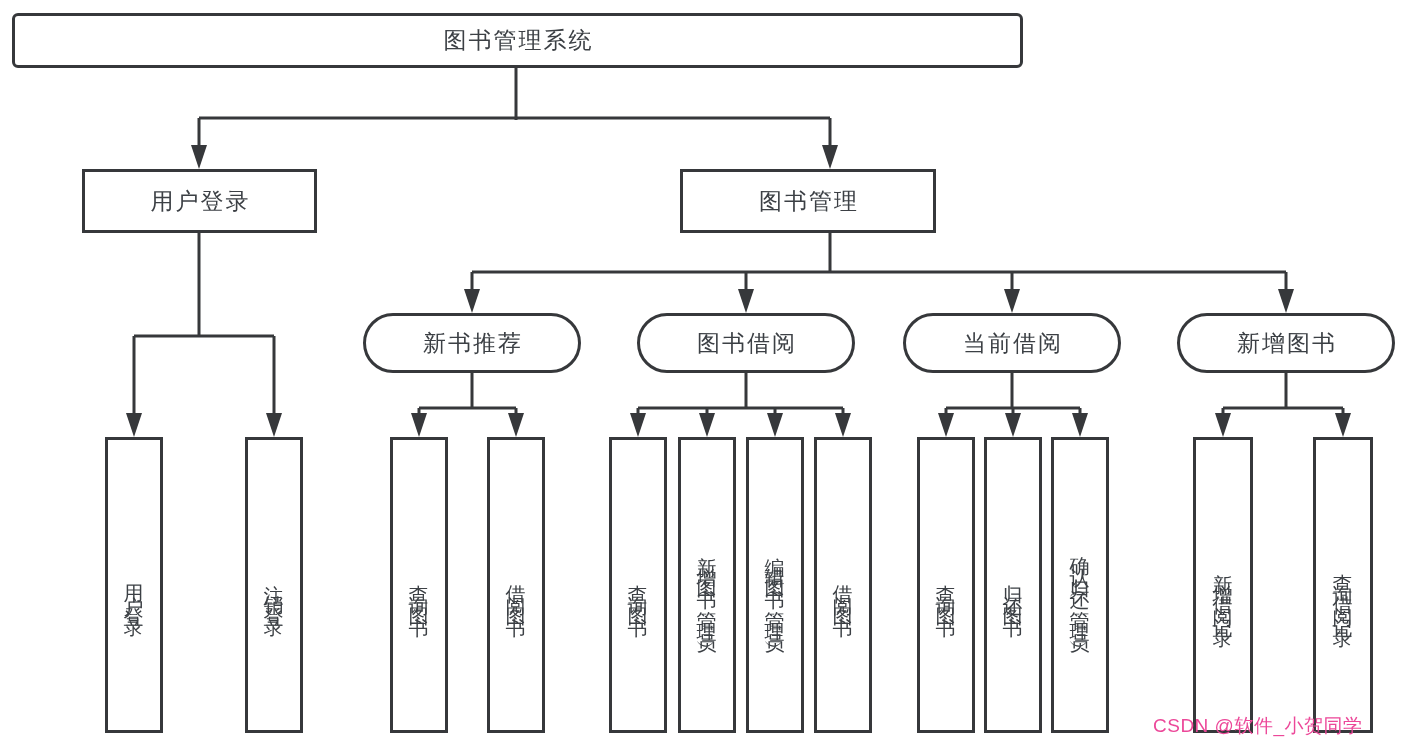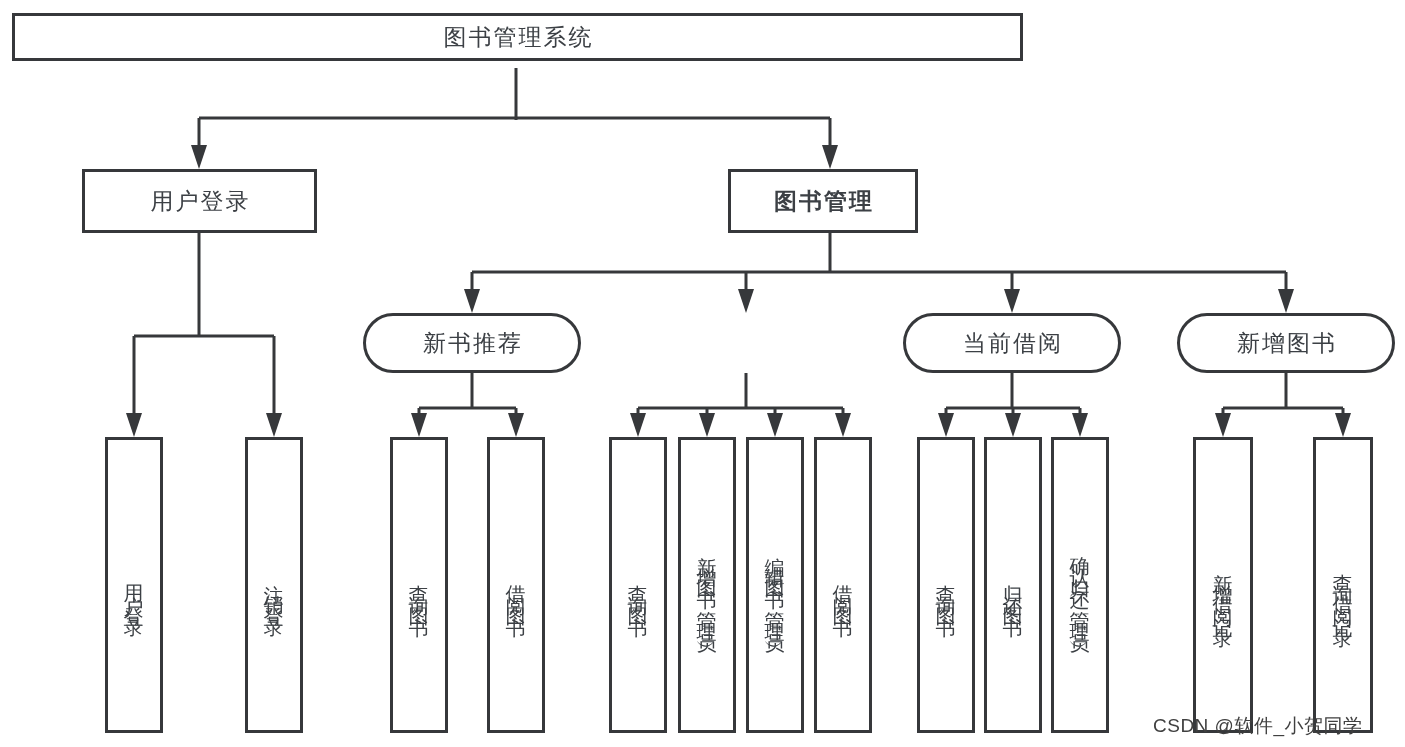--- a/index.html
+++ b/index.html
@@ -18,34 +18,34 @@
   }
   .hbox span{
     font-size:23px;letter-spacing:2px;margin-right:-2px;
     white-space:nowrap;
   }
   .vbox span{
     writing-mode:vertical-rl;text-orientation:mixed;
     font-size:20px;letter-spacing:11px;margin-bottom:-11px;
     line-height:1;
   }
-  .root{left:12px;top:13px;width:1011px;height:48px;}
+  .root{left:12px;top:13px;width:1011px;height:55px;border-radius:6px;}
   .l2a{left:82px;top:169px;width:235px;height:64px;}
-  .l2b{left:728px;top:169px;width:190px;height:64px;font-weight:bold;}
+  .l2b{left:680px;top:169px;width:256px;height:64px;}
   .l3{top:313px;height:60px;width:218px;border-radius:30px;}
   .l3a{left:363px;} .l3b{left:637px;} .l3c{left:903px;} .l3d{left:1177px;}
   .leaf{top:437px;height:296px;width:58px;}
   .g1a{left:105px;} .g1b{left:245px;}
   .g2a{left:390px;} .g2b{left:487px;}
   .g3a{left:609px;} .g3b{left:678px;} .g3c{left:746px;} .g3d{left:814px;}
   .g4a{left:917px;} .g4b{left:984px;} .g4c{left:1051px;}
   .g5a{left:1193px;width:60px;} .g5b{left:1313px;width:60px;}
   .watermark{
     position:absolute;left:1153px;top:713px;z-index:2;
-    font-size:19px;color:#404040;letter-spacing:0.5px;
+    font-size:19px;color:#ec4899;letter-spacing:0.5px;
     white-space:nowrap;pointer-events:none;
   }
 </style>
 </head>
 <body>
 
 <div id="stage">
 
   <svg class="connectors" width="1405" height="747" viewBox="0 0 1405 747">
 
@@ -74,20 +74,23 @@
 
   <div class="node hbox l2a">
     <span>用户登录</span>
   </div>
   <div class="node hbox l2b">
     <span>图书管理</span>
   </div>
 
   <div class="node hbox l3 l3a">
     <span>新书推荐</span>
+  </div>
+  <div class="node hbox l3 l3b">
+    <span>图书借阅</span>
   </div>
   <div class="node hbox l3 l3c">
     <span>当前借阅</span>
   </div>
   <div class="node hbox l3 l3d">
     <span>新增图书</span>
   </div>
 
   <div class="node vbox leaf g1a">
     <span>用户登录</span>

